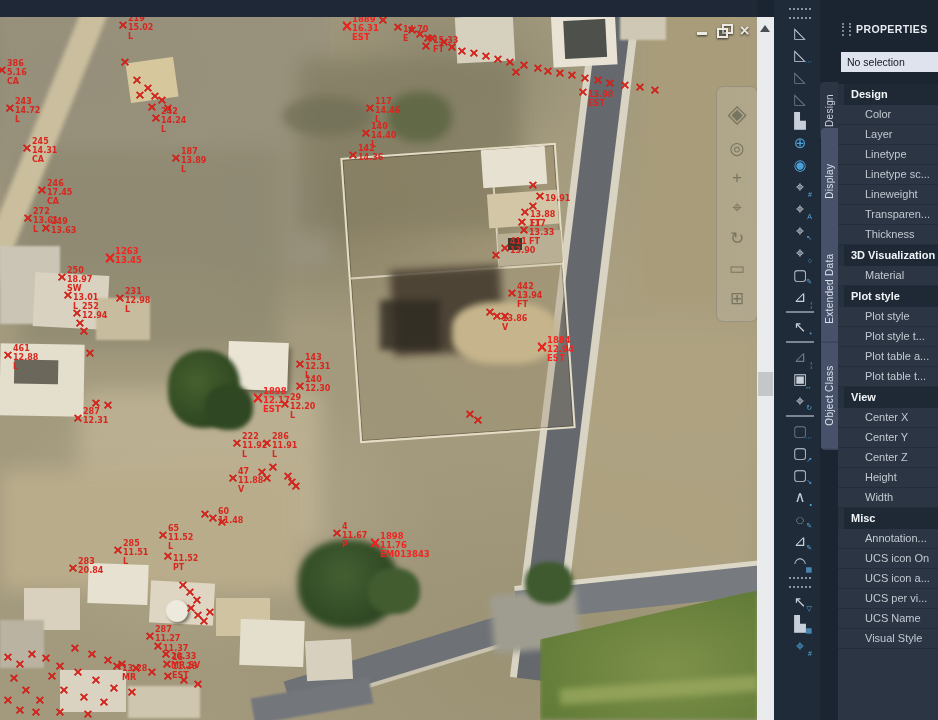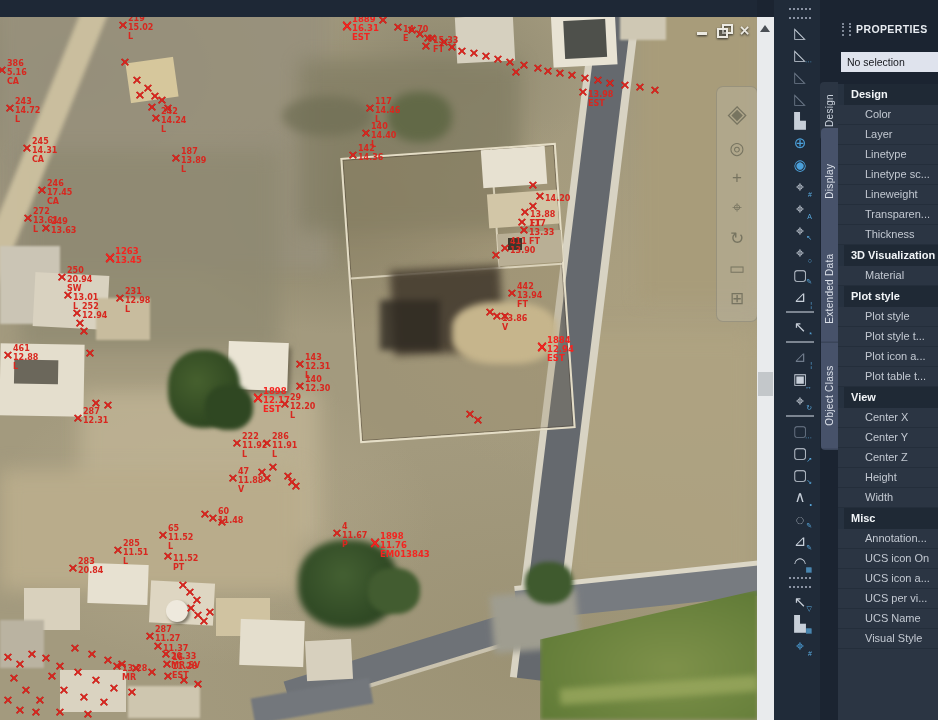--- a/index.html
+++ b/index.html
@@ -272,21 +272,21 @@
           <span class="xg">×</span>
           <div class="mlabel">
             <div>1263</div>
             <div>13.45</div>
           </div>
         </div>
         <div class="marker" style="left: 62px; top: 277px;">
           <span class="xg">×</span>
           <div class="mlabel">
             <div>250</div>
-            <div>20.94</div>
+            <div>18.97</div>
             <div>SW</div>
           </div>
         </div>
         <div class="marker" style="left: 68px; top: 295px;">
           <span class="xg">×</span>
           <div class="mlabel">
             <div></div>
             <div>13.01</div>
             <div>L</div>
           </div>
@@ -341,21 +341,21 @@
           <span class="xg">×</span>
           <div class="mlabel">
             <div>142</div>
             <div>14.36</div>
           </div>
         </div>
         <div class="marker" style="left: 540px; top: 196px;">
           <span class="xg">×</span>
           <div class="mlabel">
             <div></div>
-            <div>14.20</div>
+            <div>19.91</div>
           </div>
         </div>
         <div class="marker" style="left: 525px; top: 212px;">
           <span class="xg">×</span>
           <div class="mlabel">
             <div></div>
             <div>13.88</div>
             <div>FT</div>
           </div>
         </div>
@@ -981,21 +981,21 @@
           <div class="prow">Linetype</div>
           <div class="prow">Linetype sc...</div>
           <div class="prow">Lineweight</div>
           <div class="prow">Transparen...</div>
           <div class="prow">Thickness</div>
           <div class="psec-h">3D Visualization</div>
           <div class="prow">Material</div>
           <div class="psec-h">Plot style</div>
           <div class="prow">Plot style</div>
           <div class="prow">Plot style t...</div>
-          <div class="prow">Plot icon a...</div>
+          <div class="prow">Plot table a...</div>
           <div class="prow">Plot table t...</div>
           <div class="psec-h">View</div>
           <div class="prow">Center X</div>
           <div class="prow">Center Y</div>
           <div class="prow">Center Z</div>
           <div class="prow">Height</div>
           <div class="prow">Width</div>
           <div class="psec-h">Misc</div>
           <div class="prow">Annotation...</div>
           <div class="prow">UCS icon On</div>

